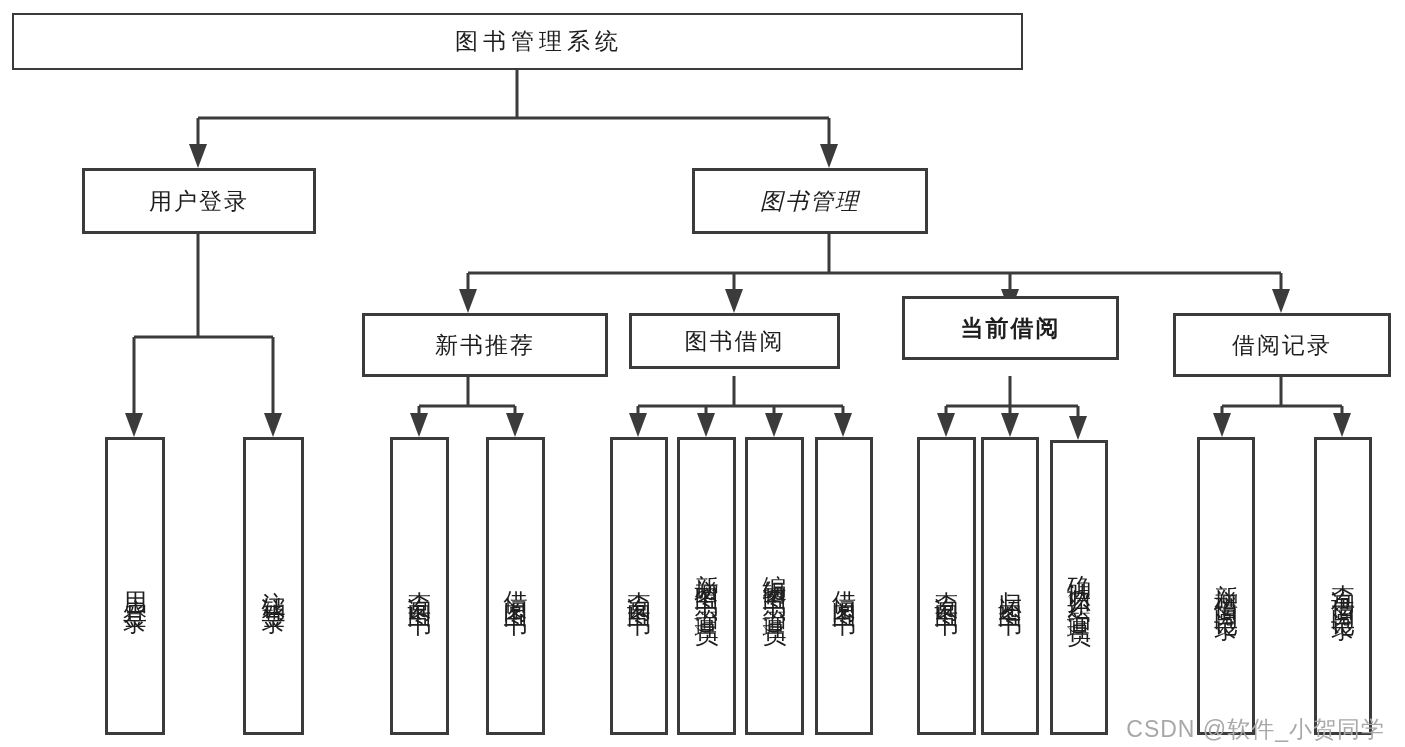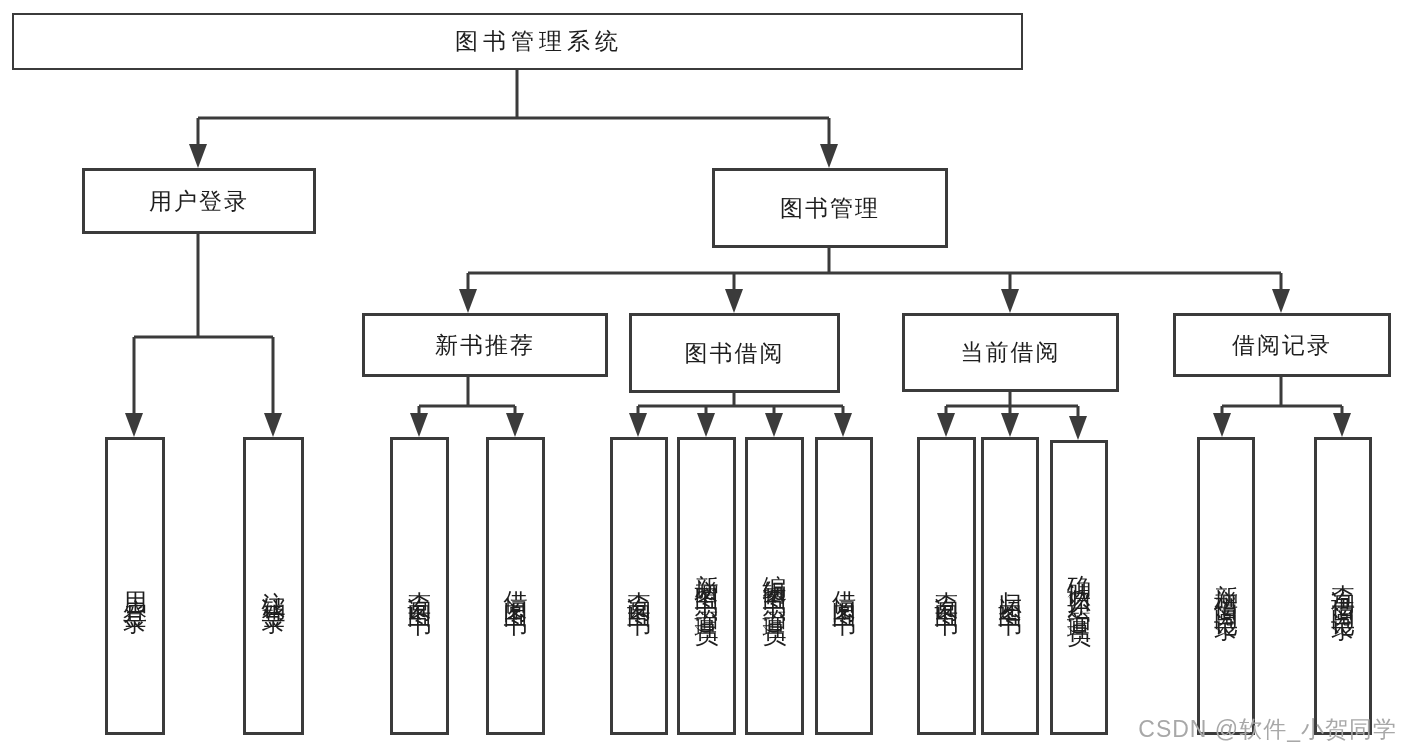--- a/index.html
+++ b/index.html
@@ -39,35 +39,35 @@
   .vnode span {
     writing-mode: vertical-rl;
     text-orientation: mixed;
     font-size: 24px;
     line-height: 1;
     letter-spacing: 7px;
     white-space: nowrap;
   }
   .watermark {
     position: absolute;
-    right: 8px;
+    right: 20px;
     bottom: 2px;
     font-size: 23px;
     letter-spacing: 1px;
     color: #a8a8a8;
     z-index: 5;
     white-space: nowrap;
   }
   
   #n-root   { left: 12px;   top: 13px;  width: 1011px; height: 57px; }
   #n-ul     { left: 82px;   top: 168px; width: 234px;  height: 66px; }
-  #n-bm     { left: 712px;  top: 168px; width: 236px;  height: 80px; }
+  #n-bm     { left: 692px;  top: 168px; width: 236px;  height: 66px; font-style: italic; }
   #n-nb     { left: 362px;  top: 313px; width: 246px;  height: 64px; }
-  #n-bb     { left: 629px;  top: 313px; width: 211px;  height: 80px; }
-  #n-cb     { left: 902px;  top: 313px; width: 217px;  height: 79px; }
+  #n-bb     { left: 629px;  top: 313px; width: 211px;  height: 56px; }
+  #n-cb     { left: 902px;  top: 296px; width: 217px;  height: 64px; font-weight: bold; }
   #n-br     { left: 1173px; top: 313px; width: 218px;  height: 64px; text-align: center; }
   #l-ul-0   { left: 105px;  top: 437px; width: 60px;   height: 298px; }
   #l-ul-1   { left: 243px;  top: 437px; width: 61px;   height: 298px; }
   #l-nb-0   { left: 390px;  top: 437px; width: 59px;   height: 298px; }
   #l-nb-1   { left: 486px;  top: 437px; width: 59px;   height: 298px; }
   #l-bb-0   { left: 610px;  top: 437px; width: 58px;   height: 298px; }
   #l-bb-1   { left: 677px;  top: 437px; width: 59px;   height: 298px; }
   #l-bb-2   { left: 745px;  top: 437px; width: 59px;   height: 298px; }
   #l-bb-3   { left: 815px;  top: 437px; width: 58px;   height: 298px; }
   #l-cb-0   { left: 917px;  top: 437px; width: 59px;   height: 298px; }

